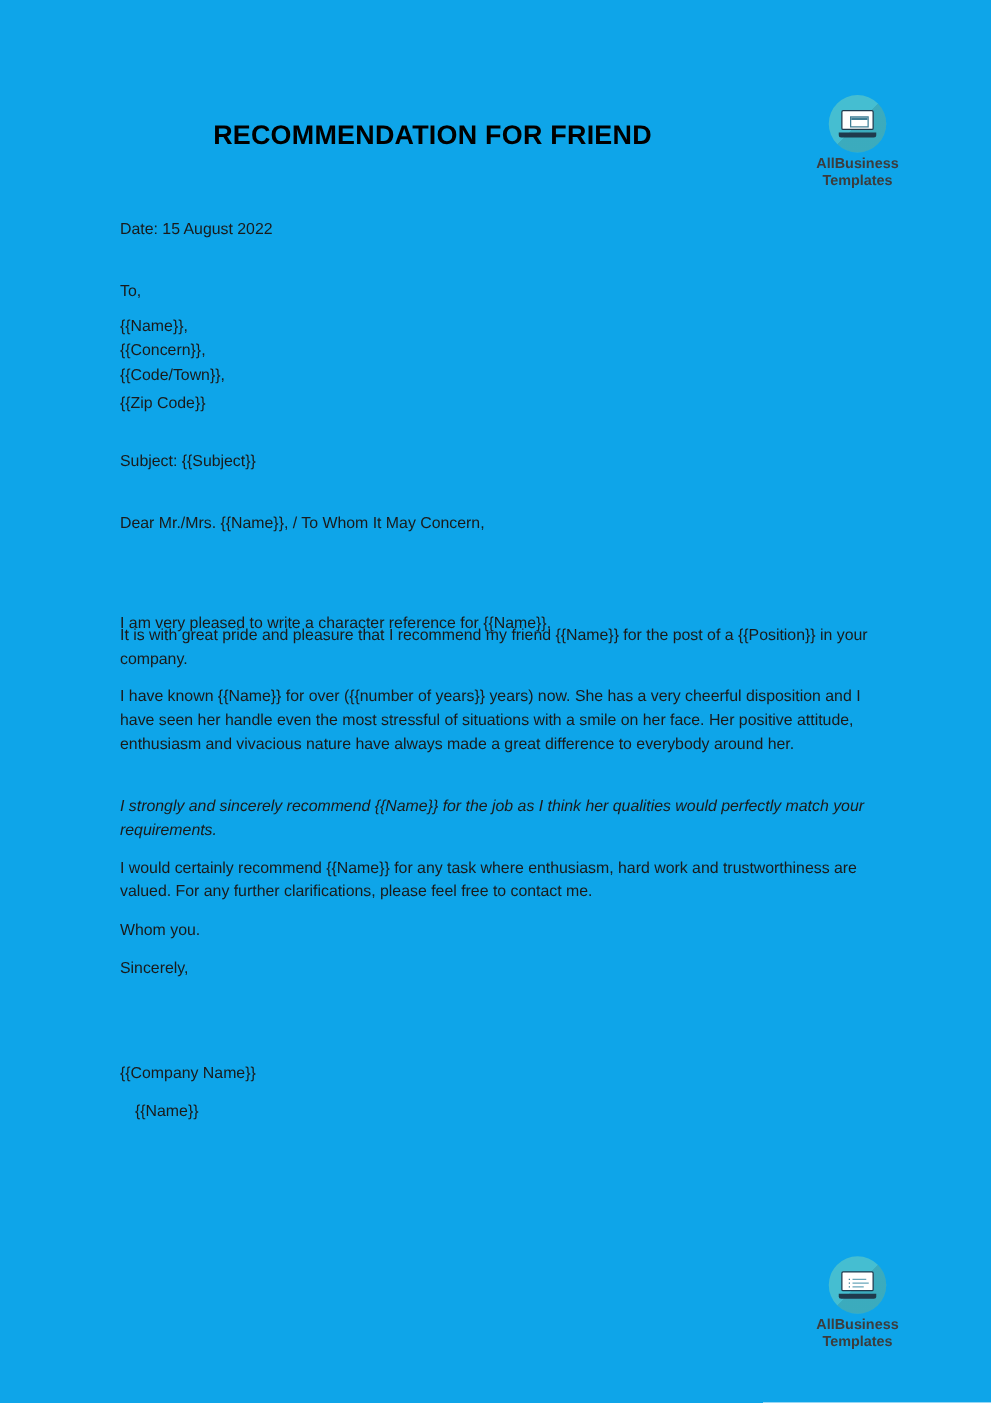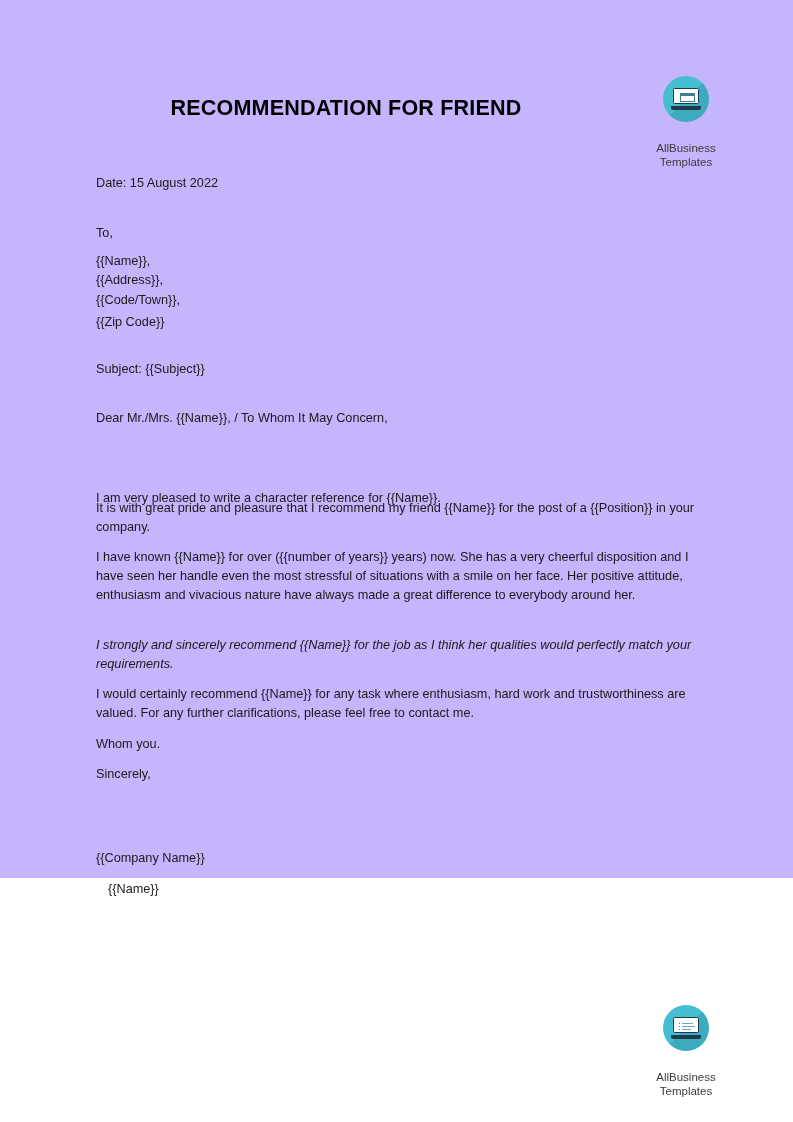--- a/index.html
+++ b/index.html
@@ -13,22 +13,22 @@
     position: relative;
     font-family: "Liberation Sans", sans-serif;
     color: #111111;
     overflow: hidden;
   }
 
   .page {
     position: absolute;
     left: 0; top: 0;
     width: 793px;
-    height: 878px;
-    background: #c4b5fd;
+    height: 1122px;
+    background: #0ea5e9;
   }
 
   
   .header {
     position: absolute;
     left: 0;
     top: 76px;
     width: 793px;
     height: 80px;
   }
@@ -134,25 +134,26 @@
   .laptop-base {
     position: absolute;
     left: 0;
     bottom: 0;
     width: 30px;
     height: 4px;
     background: #1f3a4d;
     border-radius: 0 0 2px 2px;
   }
   .logo-text {
-    margin-top: 20px;
+    margin-top: 3px;
     font-size: 11.5px;
     line-height: 13.5px;
     color: #3c3c3c;
     font-family: "Liberation Sans", sans-serif;
+    font-weight: bold;
   }
   .logo-text div { white-space: nowrap; }
 
   
   .body-area {
     position: absolute;
     left: 96px;
     top: 0;
     width: 600px;
   }
@@ -222,21 +223,21 @@
     </div>
   </div>
 
   <div class="body-area">
 
     <div class="line t-date">Date:  15 August 2022</div>
 
     <div class="line t-to">To,</div>
 
     <div class="line t-addr1">{{Name}},</div>
-    <div class="line t-addr2">{{Address}},</div>
+    <div class="line t-addr2">{{Concern}},</div>
     <div class="line t-addr3">{{Code/Town}},</div>
     <div class="line t-addr4">{{Zip Code}}</div>
 
     <div class="line t-subject">Subject: {{Subject}}</div>
 
     <div class="line t-salute">Dear Mr./Mrs. {{Name}}, / To Whom It May Concern,</div>
 
     <div class="para p-1">I am very pleased to write a character reference for {{Name}}.</div>
 
     <div class="para p-2 w598">It is with great pride and pleasure that I recommend my friend {{Name}} for the post of a {{Position}} in your company.</div>

